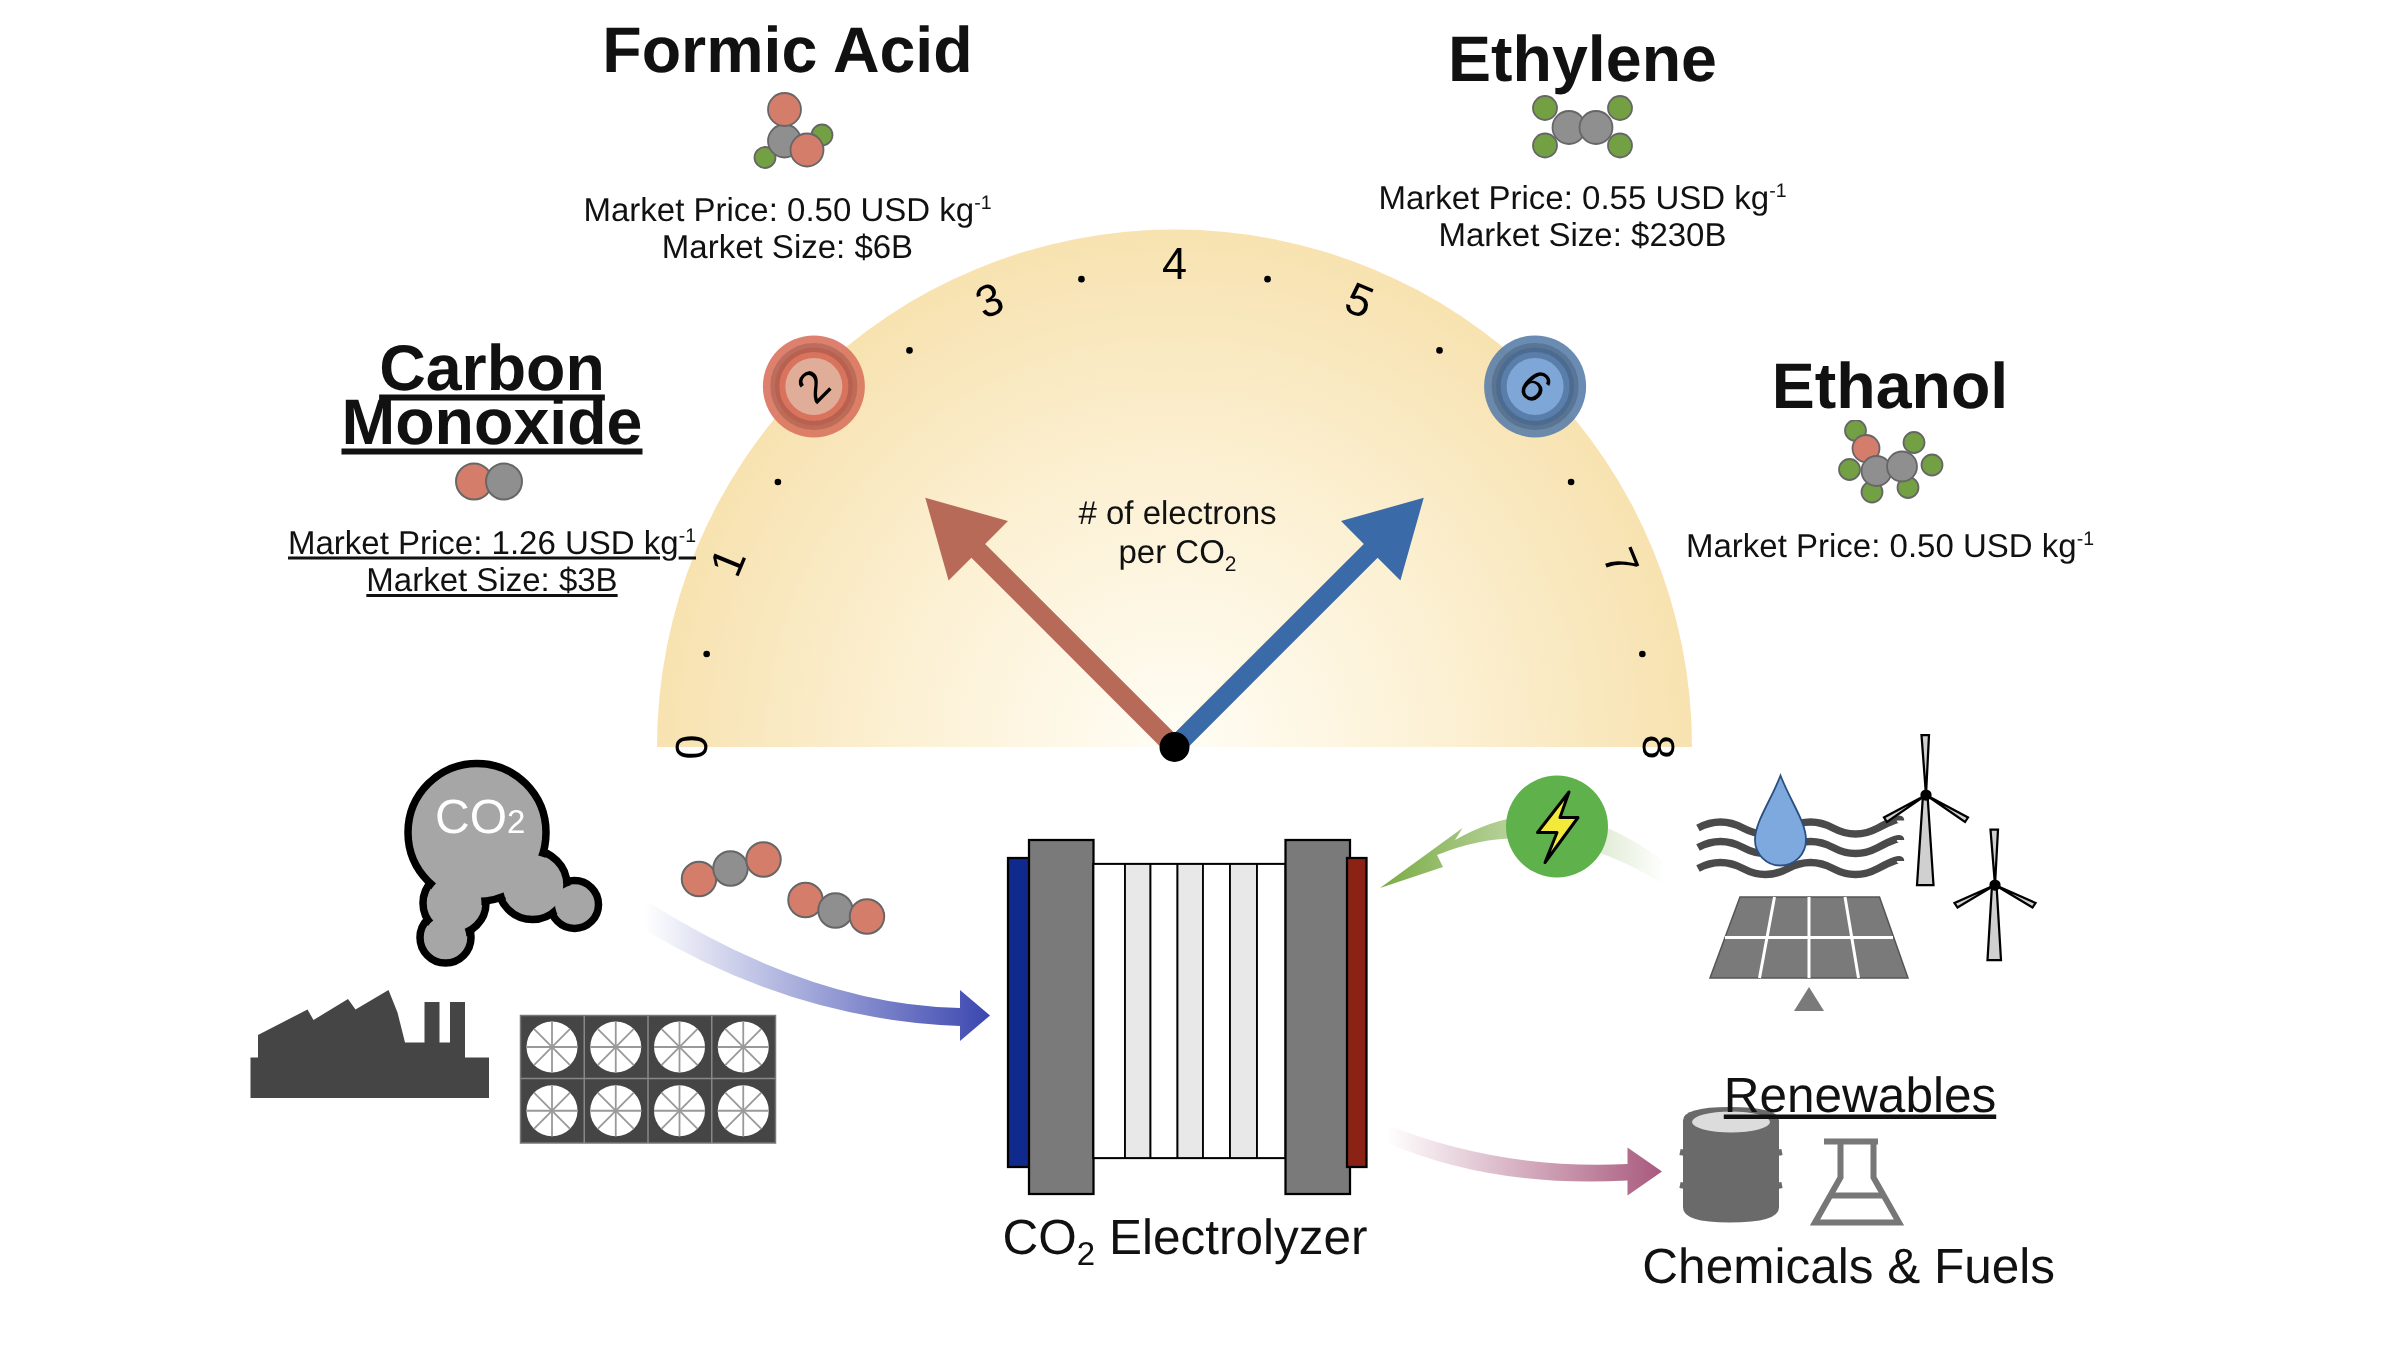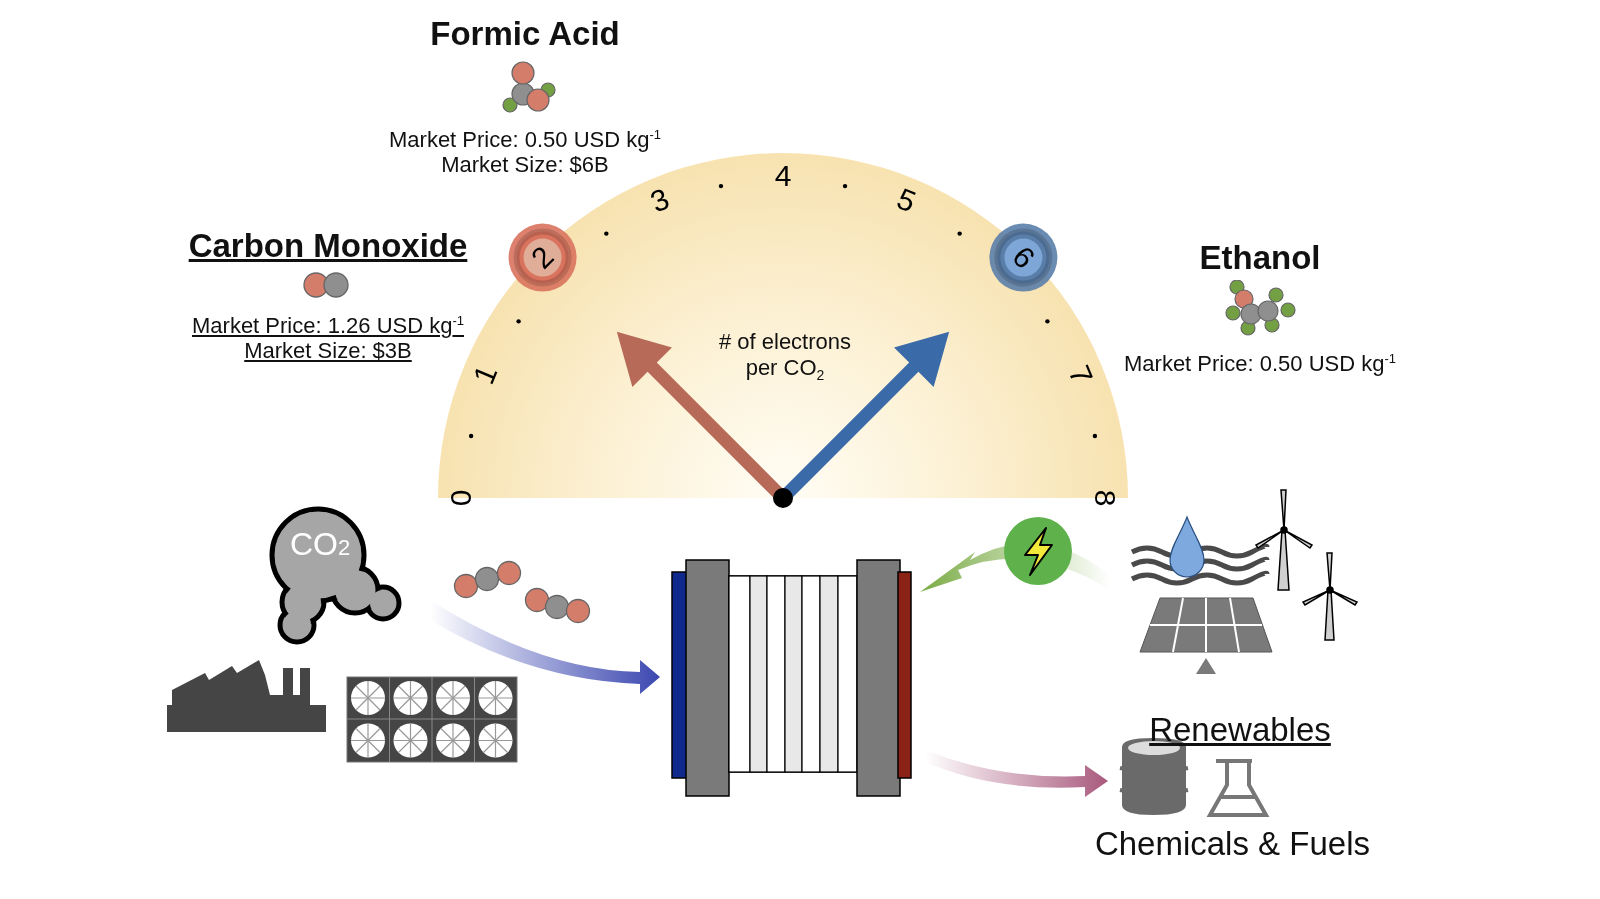--- a/index.html
+++ b/index.html
@@ -1,20 +1,20 @@
 <!DOCTYPE html>
 <html><head>
 <meta charset="utf-8">
 <style>
   html, body { margin: 0; padding: 0; background: #ffffff; }
   body { width: 1600px; height: 899px; position: relative; overflow: hidden;
          font-family: "Liberation Sans", sans-serif; color: #111; }
   #scene { position: absolute; left: 0; top: 0; width: 1600px; height: 899px; }
   .product { position: absolute; text-align: center; }
-  .product .name { font-weight: bold; font-size: 33px; line-height: 36px; }
+  .product .name { font-weight: bold; font-size: 43px; line-height: 36px; }
   .product .info { font-size: 22px; line-height: 25px; }
   .product sup { font-size: 13px; }
   .mol { display: block; margin: 4px auto 6px auto; }
   .label-big { position: absolute; font-size: 33px; text-align: center; white-space: nowrap; }
   .label-big sub { font-size: 22px; }
   .gauge-caption { position: absolute; font-size: 22px; line-height: 26px; text-align: center; }
   .gauge-caption sub { font-size: 14px; }
 </style>
 </head>
 <body>
@@ -267,32 +267,48 @@
       <circle cx="20" cy="49" r="7" fill="#74a044" stroke="#666" stroke-width="1.2"></circle>
       <circle cx="58" cy="34" r="7" fill="#74a044" stroke="#666" stroke-width="1.2"></circle>
       <circle cx="33" cy="38" r="11" fill="#8f8f8f" stroke="#666" stroke-width="1.2"></circle>
       <circle cx="33" cy="17" r="11" fill="#d47d6a" stroke="#666" stroke-width="1.2"></circle>
       <circle cx="48" cy="44" r="11" fill="#d47d6a" stroke="#666" stroke-width="1.2"></circle>
     </svg>
     <div class="info"><span>Market Price: 0.50 USD kg</span><sup>-1</sup></div>
     <div class="info">Market Size: $6B</div>
   </div>
 
+  <div class="product" style="left:880px; top:22px; width:350px;">
+    <div class="name">Ethylene</div>
+    <svg class="mol" width="74" height="46">
+      <circle cx="12" cy="10" r="8" fill="#74a044" stroke="#666" stroke-width="1.2"></circle>
+      <circle cx="12" cy="35" r="8" fill="#74a044" stroke="#666" stroke-width="1.2"></circle>
+      <circle cx="62" cy="10" r="8" fill="#74a044" stroke="#666" stroke-width="1.2"></circle>
+      <circle cx="62" cy="35" r="8" fill="#74a044" stroke="#666" stroke-width="1.2"></circle>
+      <circle cx="28" cy="23" r="11" fill="#8f8f8f" stroke="#666" stroke-width="1.2"></circle>
+      <circle cx="46" cy="23" r="11" fill="#8f8f8f" stroke="#666" stroke-width="1.2"></circle>
+    </svg>
+    <div class="info"><span>Market Price: 0.55 USD kg</span><sup>-1</sup></div>
+    <div class="info">Market Size: $230B</div>
+  </div>
 
   <div class="product" style="left:1095px; top:240px; width:330px;">
     <div class="name">Ethanol</div>
     <svg class="mol" width="80" height="60">
       <circle cx="17" cy="7" r="7" fill="#74a044" stroke="#666" stroke-width="1.2"></circle>
       <circle cx="13" cy="33" r="7" fill="#74a044" stroke="#666" stroke-width="1.2"></circle>
       <circle cx="28" cy="48" r="7" fill="#74a044" stroke="#666" stroke-width="1.2"></circle>
       <circle cx="56" cy="15" r="7" fill="#74a044" stroke="#666" stroke-width="1.2"></circle>
       <circle cx="68" cy="30" r="7" fill="#74a044" stroke="#666" stroke-width="1.2"></circle>
       <circle cx="52" cy="45" r="7" fill="#74a044" stroke="#666" stroke-width="1.2"></circle>
       <circle cx="24" cy="19" r="9" fill="#d47d6a" stroke="#666" stroke-width="1.2"></circle>
       <circle cx="31" cy="34" r="10" fill="#8f8f8f" stroke="#666" stroke-width="1.2"></circle>
       <circle cx="48" cy="31" r="10" fill="#8f8f8f" stroke="#666" stroke-width="1.2"></circle>
     </svg>
     <div class="info"><span>Market Price: 0.50 USD kg</span><sup>-1</sup></div>
   </div>
 
+  <div class="label-big" style="left:640px; top:806px; width:300px;">
+    <span>CO</span><sub>2</sub><span> Electrolyzer</span>
+  </div>
   <div class="label-big" style="left:1120px; top:711px; width:240px;text-decoration:underline;">Renewables</div>
   <div class="label-big" style="left:1040px; top:825px; width:330px;text-align:right;">Chemicals &amp; Fuels</div>
 </div>
 
 </body></html>

